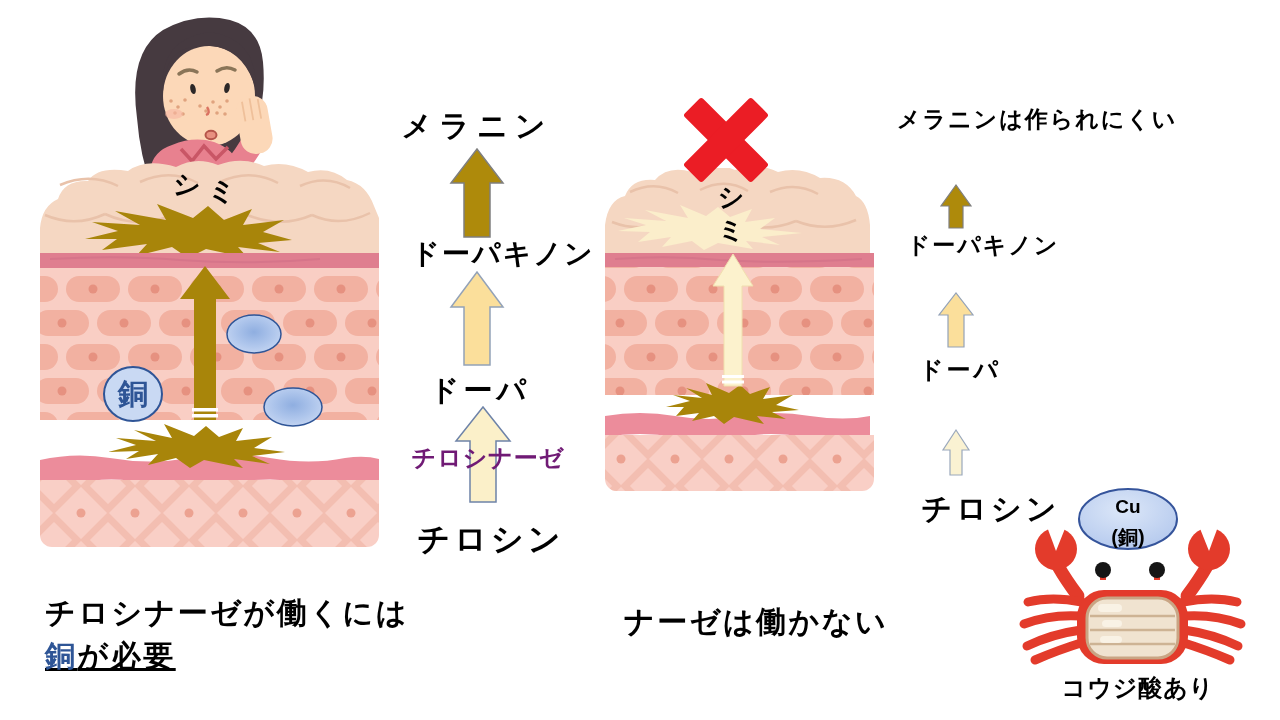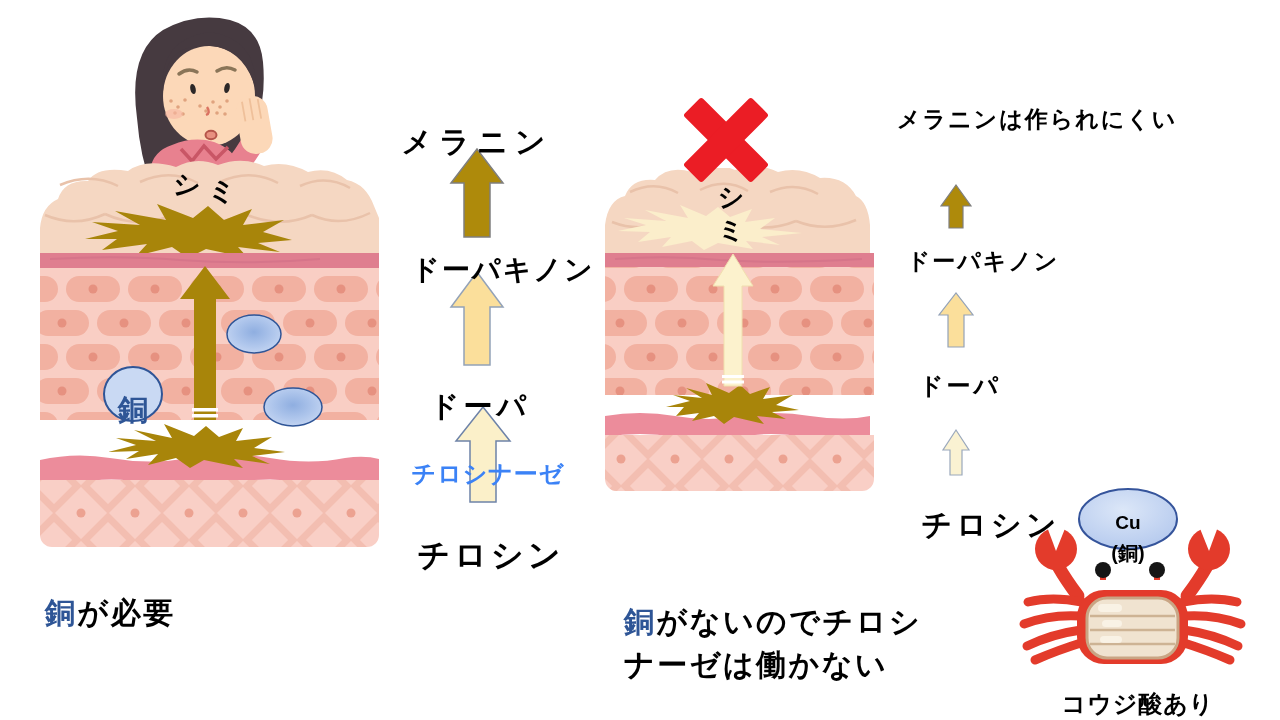--- a/index.html
+++ b/index.html
@@ -4,22 +4,22 @@
 <style>
   html,body{margin:0;padding:0;background:#ffffff;}
   .canvas{
     position:relative;width:1280px;height:720px;background:#ffffff;overflow:hidden;
     font-family:"Liberation Sans","DejaVu Sans",sans-serif;
   }
   .canvas svg{position:absolute;left:0;top:0;}
   .label{
     position:absolute;font-weight:700;color:#000;white-space:nowrap;line-height:1.15;
   }
-  .center{text-align:center;margin-top:16px;}
-  .navy{color:#3b82f6;}
+  .center{text-align:center;}
+  .navy{color:#701a75;}
   .copper-blue{color:#2E5596;}
   .rot10{transform:rotate(10deg);transform-origin:left top;}
   .vstack span{display:block;text-align:center;}
 </style>
 </head>
 <body>
 
 <div class="canvas">
 
 <svg width="1280" height="720" viewBox="0 0 1280 720">
@@ -208,21 +208,21 @@
 <div class="label center" style="left:840px;top:356px;width:240px;font-size:24px;letter-spacing:3px;">ドーパ</div>
 <div class="label center" style="left:871px;top:492px;width:240px;font-size:30px;letter-spacing:4px;">チロシン</div>
 
 <div class="label center copper-blue" style="left:93px;top:377px;width:80px;font-size:30px;">銅</div>
 
 <div class="label center" style="left:1078px;top:496px;width:100px;font-size:19px;">Cu</div>
 <div class="label center" style="left:1078px;top:526px;width:100px;font-size:20px;">(銅)</div>
 <div class="label center" style="left:1038px;top:674px;width:200px;font-size:24px;letter-spacing:1px;">コウジ酸あり</div>
 
 <div class="label" style="left:45px;top:591px;font-size:30px;letter-spacing:2.5px;line-height:43px;">
-  <span style="display:block;"><span class="copper-blue">銅</span><span>が必要</span></span>
+  <span style="display:block;">チロシナーゼが働くには</span>
+  <span style="display:block;text-decoration:underline;"><span class="copper-blue">銅</span><span>が必要</span></span>
 </div>
 
 <div class="label" style="left:624px;top:600px;font-size:30px;letter-spacing:2.5px;line-height:43px;">
-  <span style="display:block;"><span class="copper-blue">銅</span><span>がないのでチロシ</span></span>
   <span style="display:block;">ナーゼは働かない</span>
 </div>
 
 </div>
 
 </body></html>

